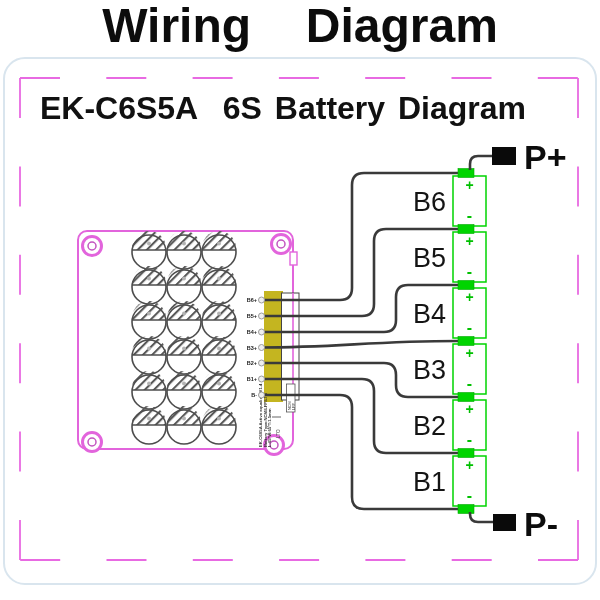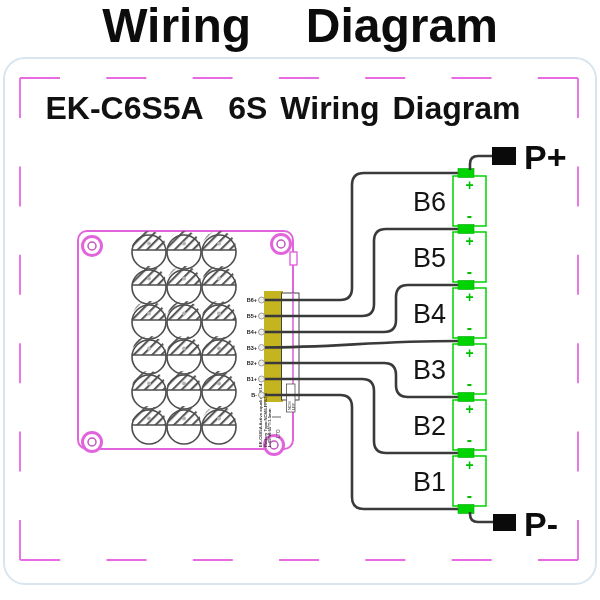--- a/index.html
+++ b/index.html
@@ -16,21 +16,21 @@
   svg text{font-family:"Liberation Sans", sans-serif;}
 </style>
 </head>
 <body>
 
 <div class="stage">
 
   <div class="photo-card"></div>
 
   <div class="page-title">Wiring  Diagram</div>
-  <div class="diagram-title">EK-C6S5A  6S Wiring Diagram</div>
+  <div class="diagram-title">EK-C6S5A  6S Battery Diagram</div>
 
   <svg class="overlay" width="600" height="600" viewBox="0 0 600 600">
     <defs>
       <pattern id="hatch" patternUnits="userSpaceOnUse" width="6.5" height="6.5" patternTransform="rotate(45)">
         <rect x="0" y="0" width="2.1" height="6.5" fill="#585858"></rect>
       </pattern>
     </defs>
 
     <g stroke="#e86ae2" stroke-width="1.8" fill="none">
       <path d="M20 78 H578" stroke-dasharray="40 46.3"></path>

